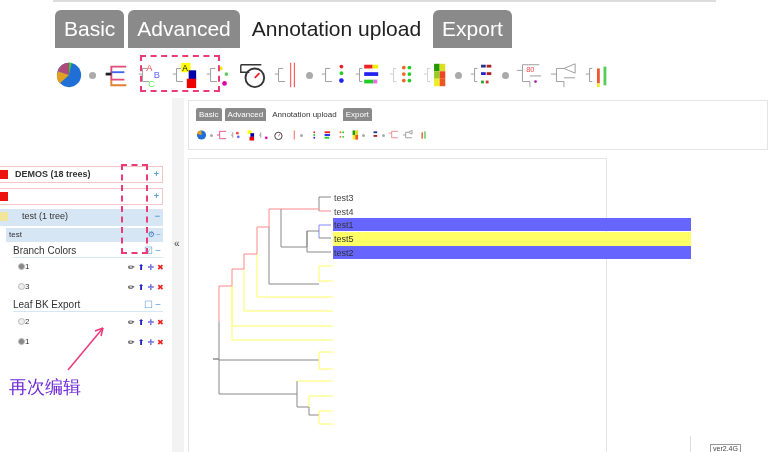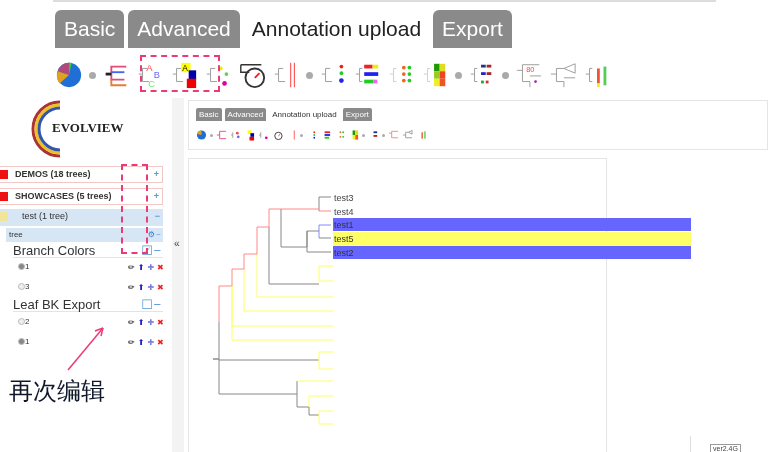--- a/index.html
+++ b/index.html
@@ -16,27 +16,27 @@
   .logo { position: absolute; left: 30px; top: 0; width: 110px; height: 62px; }
   .logo-text { position: absolute; left: 22px; top: 22px; font-family: "Liberation Serif", serif; font-weight: bold; font-size: 13px; color: #222; }
   .grp { position: absolute; left: 0; width: 163px; height: 17px; border: 1px solid #f4c7c7; border-left: none; font-size: 9px; font-weight: bold; color: #333; line-height: 15px; }
   .grp .sq { position: absolute; left: 0; top: 3px; width: 8px; height: 9px; background: #e11; }
   .grp .lbl { position: absolute; left: 15px; }
   .grp .pl { position: absolute; right: 3px; color: #5b9bd5; font-size: 9px; }
   .grp.test { background: #d7e6f4; border: none; padding-left: 48px; }
   .grp.test .sq { background: #f2e59a; }
   .grp.test .lbl { left: 22px; font-weight: normal; }
   .treerow { position: absolute; left: 6px; top: 130px; width: 157px; height: 14px; background: #d7e6f4; font-size: 8px; color: #333; line-height: 14px; padding-left: 3px; }
-  .section { position: absolute; left: 13px; width: 150px; font-size: 13px; color: #333; line-height: 12px; border-bottom: 1px solid #d7e6f4; }
+  .section { position: absolute; left: 13px; width: 150px; font-size: 10px; color: #333; line-height: 12px; border-bottom: 1px solid #d7e6f4; }
   .radio { position: absolute; left: 18px; font-size: 8px; color: #333; }
   .radio .r { display: inline-block; width: 7px; height: 7px; border-radius: 50%; border: 1px solid #bbb; background: #eee; vertical-align: middle; }
   .radio .r.on { background: #888; }
   .acts { position: absolute; left: 128px; font-size: 8px; display: flex; gap: 3px; }
   .side-dash { position: absolute; left: 121px; top: 164px; width: 27px; height: 90px; border: 2px dashed #ec3a78; }
-  .annot { position: absolute; left: 9px; top: 375px; color: #0f172a; font-size: 24px; }
+  .annot { position: absolute; left: 9px; top: 375px; color: #6d28d9; font-size: 18px; }
   .arrow { position: absolute; left: 0; top: 0; }
   .collapse-bar { position: absolute; left: 172px; top: 98px; width: 12px; height: 354px; background: #f3f3f3; }
   .collapse-bar span { position: absolute; top: 140px; left: 2px; font-size: 10px; color: #444; }
   .inner-panel { position: absolute; left: 188px; top: 100px; width: 580px; height: 50px; border: 1px solid #e5e5e5; }
   .smtabs { position: absolute; left: 7px; top: 7px; display: flex; gap: 3px; }
   .smtab { font-size: 8px; color: #fff; background: #8a8a8a; padding: 2px 3px; border-radius: 2px 2px 0 0; }
   .smtab.active { background: transparent; color: #333; }
   .smicons { position: absolute; left: 7px; top: 28px; display: flex; gap: 3px; align-items: center; }
   .smicons .s { width: 11px; height: 12px; }
   .canvas { position: absolute; left: 188px; top: 158px; width: 419px; height: 294px; border: 1px solid #e5e5e5; border-bottom: none; }
@@ -153,45 +153,36 @@
   <svg class="ic" viewBox="0 0 30 30">
       <path d="M3 14 H7 V8 H10 M7 14 V22 H10" stroke="#999" fill="none"></path>
       <rect x="15" y="8" width="3" height="16" fill="#e53"></rect>
       <rect x="22" y="6" width="3" height="20" fill="#5c5"></rect>
       <rect x="15" y="24" width="3" height="4" fill="#ee3"></rect>
     </svg>
 </div>
 <div class="dash-box"></div>
 
 <div class="sidebar">
-  <div class="logo">
-    <svg width="50" height="62" viewBox="0 0 50 62" style="position:absolute;left:0;top:0">
-        <path d="M30 4 A26 26 0 1 0 30 58" stroke="#a33" stroke-width="3" fill="none"></path>
-        <path d="M30 7 A23 23 0 1 0 30 55" stroke="#f0c020" stroke-width="3" fill="none"></path>
-        <path d="M30 10 A20 20 0 1 0 30 52" stroke="#3355aa" stroke-width="3" fill="none"></path>
-      </svg>
-    <span class="logo-text">EVOLVIEW</span>
-  </div>
   <div class="grp" style="top:68px">
     <span class="sq"></span>
     <span class="lbl">DEMOS (18 trees)</span>
     <span class="pl">+</span>
   </div>
   <div class="grp" style="top:90px">
     <span class="sq"></span>
-    <span class="lbl">SHOWCASES (5 trees)</span>
     <span class="pl">+</span>
   </div>
   <div class="grp test" style="top:111px">
     <span class="sq"></span>
     <span class="lbl">test (1 tree)</span>
     <span class="pl">−</span>
   </div>
   <div class="treerow">
-    <span>tree</span>
+    <span>test</span>
     <span style="position:absolute;right:8px;color:#3a7cc8">⚙</span>
     <span style="position:absolute;right:2px;color:#5b9bd5">−</span>
   </div>
   <div class="section" style="top:147px">
     <span>Branch Colors</span>
     <span style="position:absolute;right:10px;color:#5b9bd5">☑</span>
     <span style="position:absolute;right:2px;color:#5b9bd5">−</span>
   </div>
   <div class="radio" style="top:164px"><span class="r on"></span><span>1</span></div>
   <div class="radio" style="top:184px"><span class="r"></span><span>3</span></div>

